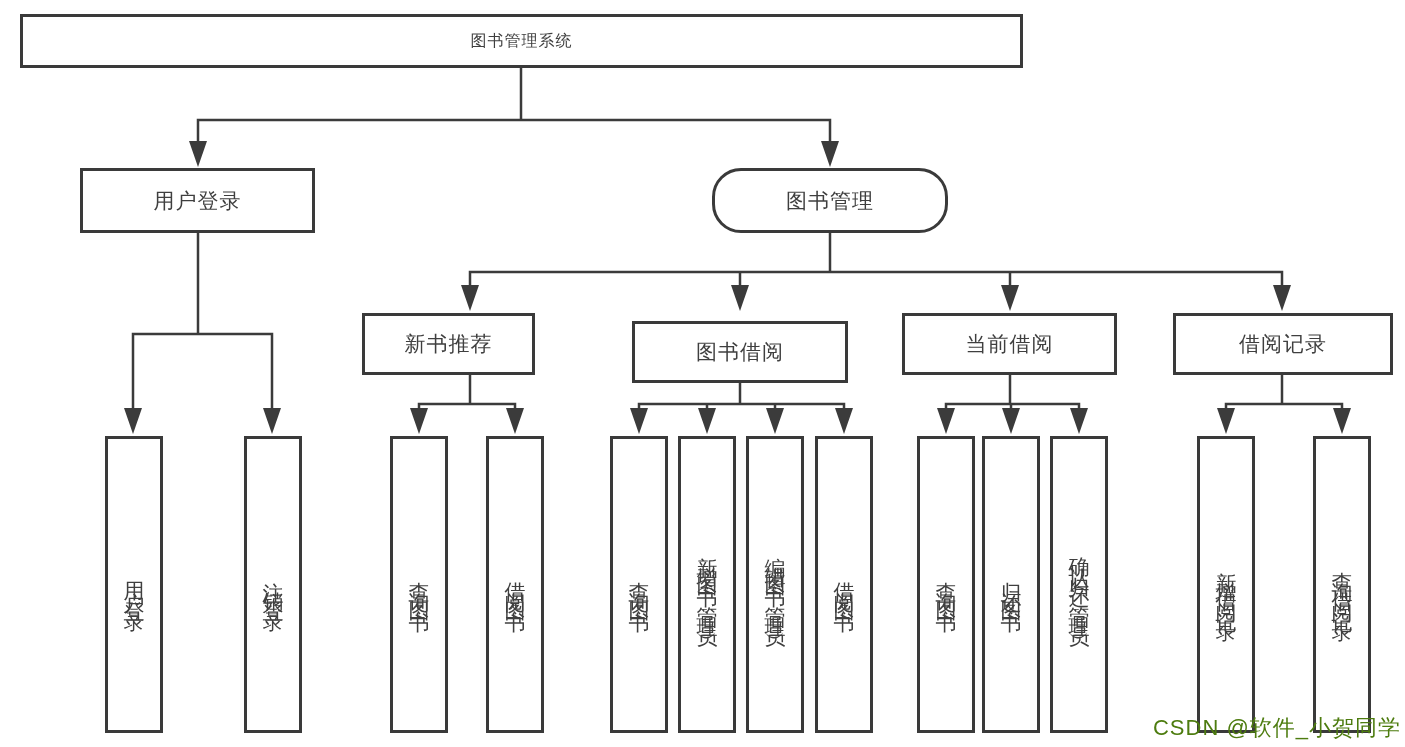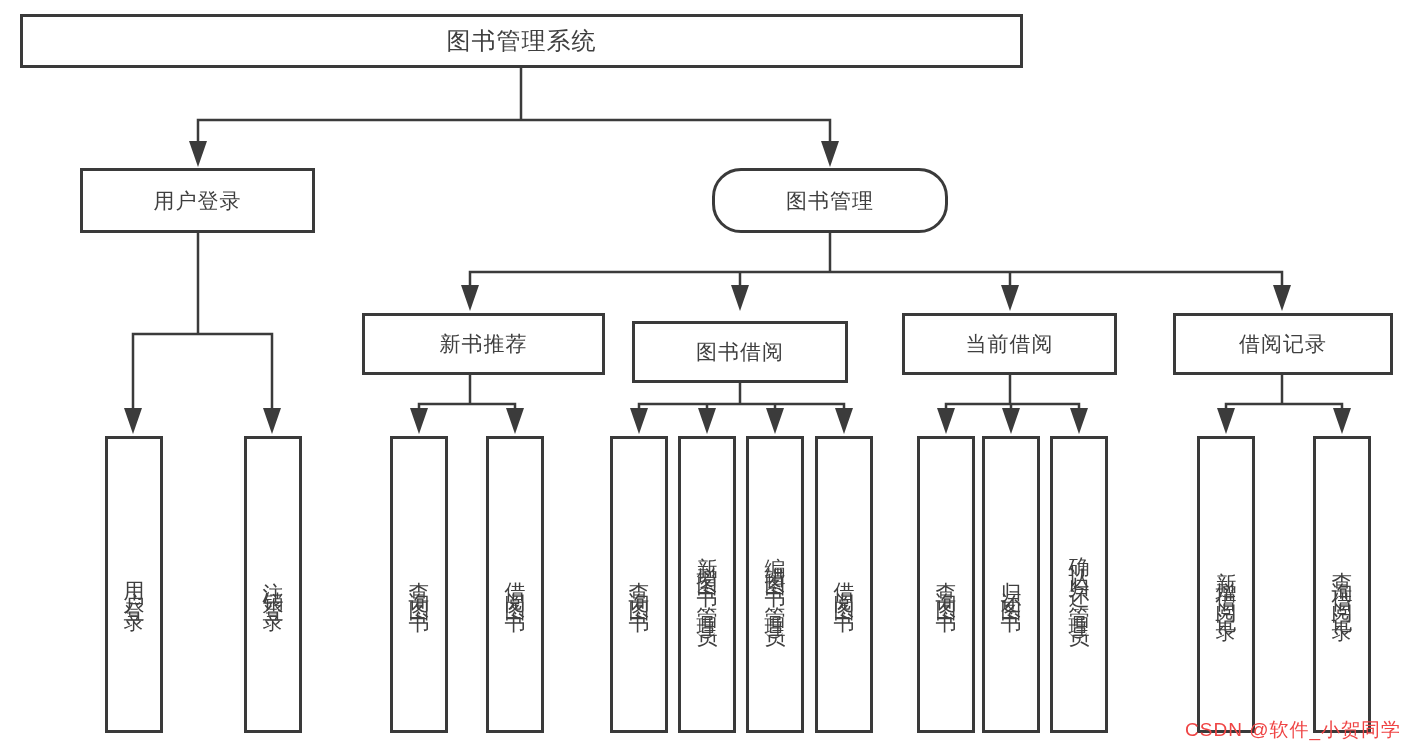--- a/index.html
+++ b/index.html
@@ -14,37 +14,37 @@
     display:flex; align-items:center; justify-content:center;
     z-index:1; white-space:nowrap;
   }
   .h-node { font-size:21px; letter-spacing:1px; }
   .v-node {
     writing-mode:vertical-rl; text-orientation:mixed;
     font-size:21px; letter-spacing:10px;
     width:58px; top:436px; height:297px;
   }
   
-  #n-root   { left:20px;  top:14px;  width:1003px; height:54px; font-size:24px; }
+  #n-root   { left:20px;  top:14px;  width:1003px; height:54px; font-size:16px; }
   #n-login  { left:80px;  top:168px; width:235px; height:65px; }
   #n-mgmt   { left:712px; top:168px; width:236px; height:65px;border-radius:29px; }
-  #n-newb   { left:362px; top:313px; width:243px; height:62px; }
+  #n-newb   { left:362px; top:313px; width:173px; height:62px; }
   #n-bookb  { left:632px; top:321px; width:216px; height:62px; }
   #n-curb   { left:902px; top:313px; width:215px; height:62px; }
   #n-recb   { left:1173px;top:313px; width:220px; height:62px; }
   
   #n-ul-0 { left:105px; }  #n-ul-1 { left:244px; }
   #n-nb-0 { left:390px; }  #n-nb-1 { left:486px; }
   #n-bb-0 { left:610px; }  #n-bb-1 { left:678px; }
   #n-bb-2 { left:746px; }  #n-bb-3 { left:815px; }
   #n-cb-0 { left:917px; }  #n-cb-1 { left:982px; }  #n-cb-2 { left:1050px; }
   #n-br-0 { left:1197px; } #n-br-1 { left:1313px; }
   .watermark {
     position:absolute; right:4px; bottom:4px; z-index:2;
-    font-size:19px; color:#ef4444; letter-spacing:1px;
+    font-size:22px; color:#4d7c0f; letter-spacing:1px;
   }
 </style>
 </head>
 <body>
 
 <div class="canvas">
 
   <svg class="wires" width="1405" height="747" viewBox="0 0 1405 747">
     <g stroke="#3b3b3b" stroke-width="2.5" fill="none">
 

